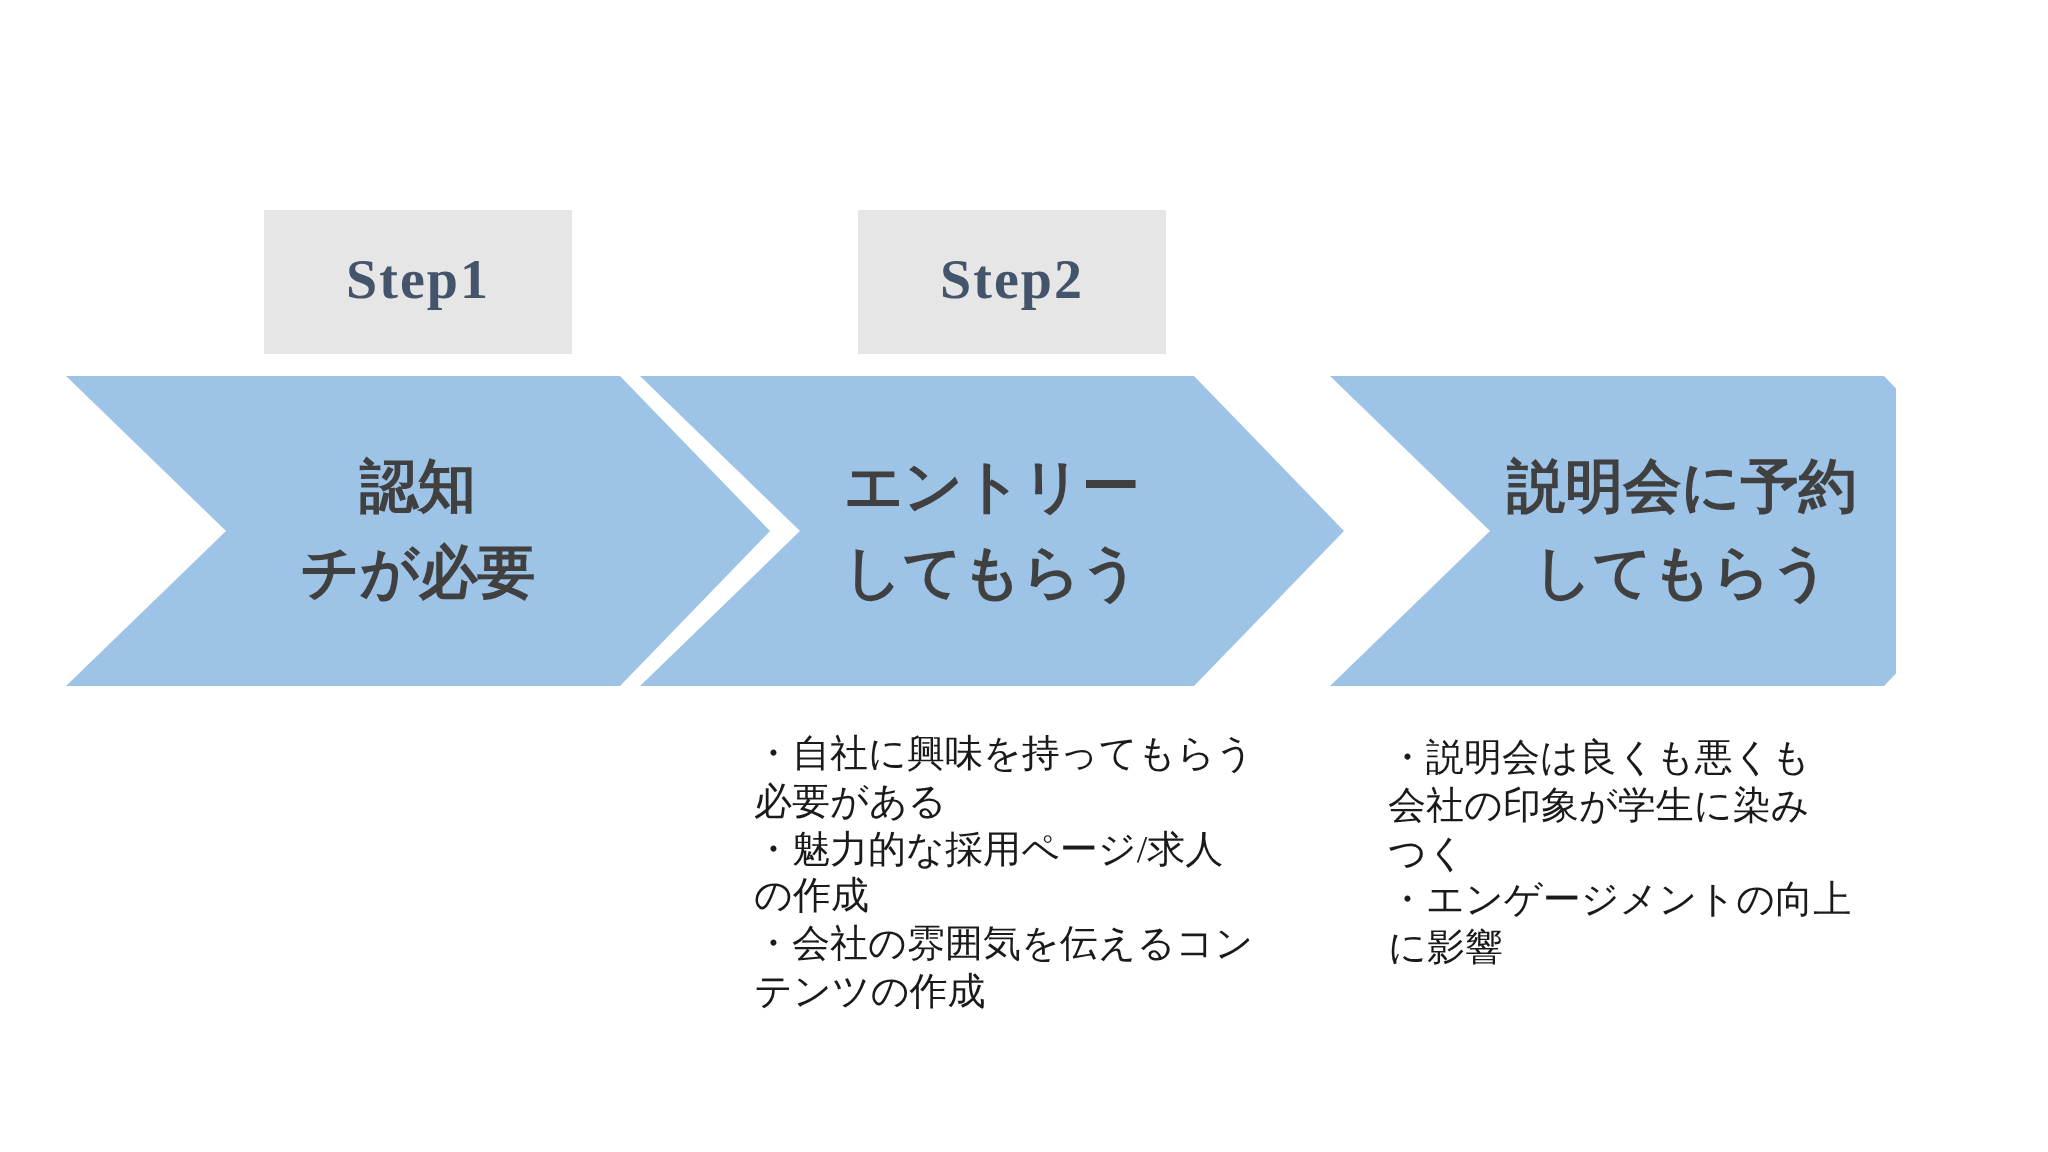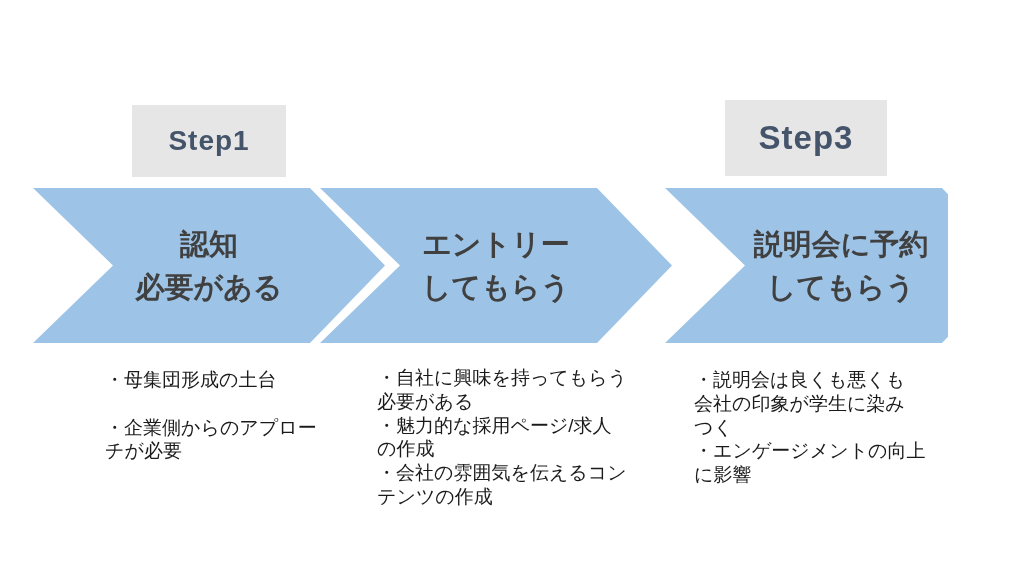--- a/index.html
+++ b/index.html
@@ -7,20 +7,21 @@
     padding: 0;
     background: #ffffff;
     font-family: "Liberation Sans", "DejaVu Sans", sans-serif;
   }
   .canvas {
     position: relative;
     width: 948px;
     height: 576px;
     background: var(--background, #ffffff);
     overflow: hidden;
+    font-family: Liberation Serif, serif;
   }
   .step-box {
     position: absolute;
     background: var(--step_box_gray, #e7e6e6);
     display: flex;
     align-items: center;
     justify-content: center;
   }
   .step-box .step-label {
     color: var(--step_text, #44546a);
@@ -76,50 +77,46 @@
   .notes-3 { left: 694px; top: 368px; width: 252px; }
 </style>
 </head>
 <body>
 
 <div class="canvas">
 
   <div class="step-box step-box-1">
     <span class="step-label">Step1</span>
   </div>
-  <div class="step-box step-box-3">
-    <span class="step-label">Step3</span>
+  <div class="step-box step-box-2">
+    <span class="step-label">Step2</span>
   </div>
 
   <div class="chevron chevron-1">
     <svg viewBox="0 0 352 155" preserveAspectRatio="none">
       <polygon points="0,0 277,0 352,77.5 277,155 0,155 80,77.5"></polygon>
     </svg>
     <div class="chevron-title">認知
-必要がある</div>
+チが必要</div>
   </div>
   <div class="chevron chevron-2">
     <svg viewBox="0 0 352 155" preserveAspectRatio="none">
       <polygon points="0,0 277,0 352,77.5 277,155 0,155 80,77.5"></polygon>
     </svg>
     <div class="chevron-title">エントリー
 してもらう</div>
   </div>
   <div class="chevron chevron-3">
     <svg viewBox="0 0 352 155" preserveAspectRatio="none">
       <polygon points="0,0 277,0 352,77.5 277,155 0,155 80,77.5"></polygon>
     </svg>
     <div class="chevron-title">説明会に予約
 してもらう</div>
   </div>
 
-  <div class="notes notes-1">・母集団形成の土台
-
-・企業側からのアプロー
-チが必要</div>
   <div class="notes notes-2">・自社に興味を持ってもらう
 必要がある
 ・魅力的な採用ページ/求人
 の作成
 ・会社の雰囲気を伝えるコン
 テンツの作成</div>
   <div class="notes notes-3">・説明会は良くも悪くも
 会社の印象が学生に染み
 つく
 ・エンゲージメントの向上

